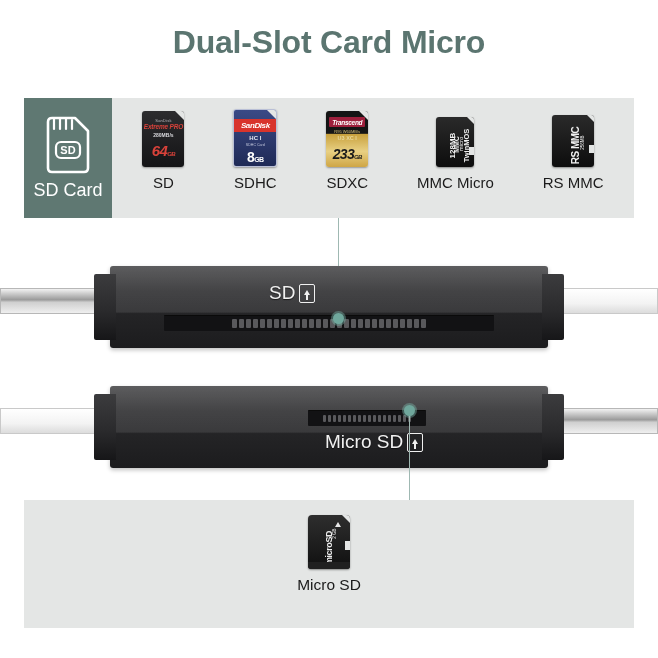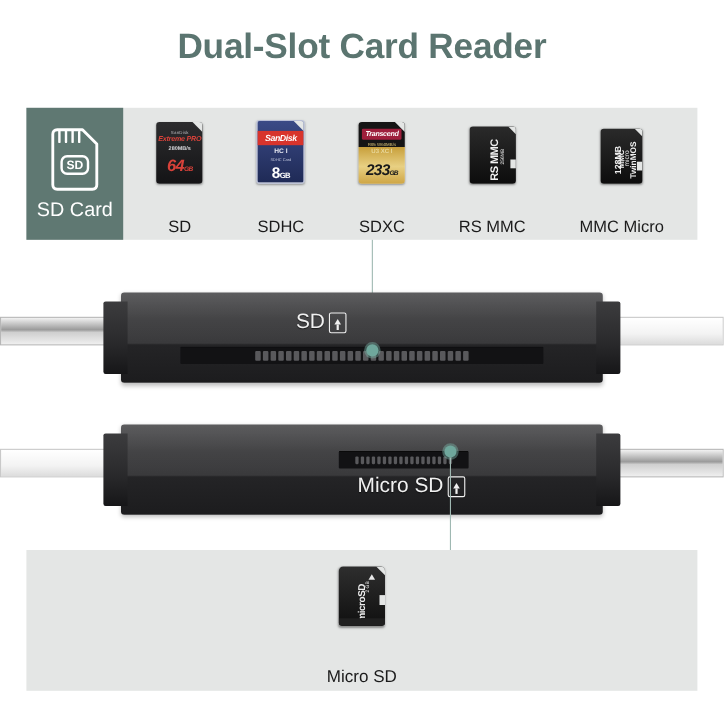--- a/index.html
+++ b/index.html
@@ -36,21 +36,21 @@
     color:#ffffff;
   }
   #panel-tf .badge{width:92px;flex:0 0 92px;}
   .badge-label{font-size:18px;margin-top:6px;color:#ffffff;white-space:nowrap;}
 
   .cards{
     flex:1;display:flex;align-items:center;justify-content:space-around;
     padding:0 6px;
   }
   .card-cell{
-    display:flex;flex-direction:column;align-items:center;justify-content:space-between;
+    display:flex;flex-direction:column;align-items:center;justify-content:flex-start;
     height:100%;padding-bottom:6px;
   }
   .card-cap{font-size:15px;color:#1b1b1b;margin-top:7px;white-space:nowrap;}
   #panel-tf .card-cap{font-size:15.5px;}
   .card-art{display:flex;align-items:flex-end;justify-content:center;height:72px;}
 
   
   .sdcard{
     position:relative;width:42px;height:56px;border-radius:3px;
     box-shadow:0 1px 2px rgba(0,0,0,.35);
@@ -200,21 +200,21 @@
   .dot{
     position:absolute;width:11px;height:11px;border-radius:50%;
     background:#6fa79c;box-shadow:0 0 0 2px rgba(120,175,165,.45);
   }
 </style>
 </head>
 <body>
 
 <div class="stage">
 
-  <div class="title">Dual-Slot Card Reader</div>
+  <div class="title">Dual-Slot Card Micro</div>
 
   <div class="panel" id="panel-sd">
 
     <div class="badge">
       <svg width="46" height="58" viewBox="0 0 46 58">
         <path d="M3 6 Q3 2 7 2 L30 2 L43 15 L43 52 Q43 56 39 56 L7 56 Q3 56 3 52 Z" fill="none" stroke="#ffffff" stroke-width="2.6" stroke-linejoin="round"></path>
         <g stroke="#ffffff" stroke-width="2.2" stroke-linecap="round">
           <line x1="9" y1="3" x2="9" y2="13"></line>
           <line x1="15" y1="3" x2="15" y2="13"></line>
           <line x1="21" y1="3" x2="21" y2="13"></line>
@@ -263,40 +263,40 @@
             <div class="sp">R95 W60MB/s</div>
             <div class="xc">U3 XC I</div>
             <div class="cap"><span>233</span><small>GB</small></div>
           </div>
         </div>
         <div class="card-cap">SDXC</div>
       </div>
 
       <div class="card-cell">
         <div class="card-art">
-          <div class="microcard rsmmc">
-            <div class="vtext t1">RS MMC</div>
-            <div class="vtext t2">256MB</div>
-          </div>
-        </div>
-        <div class="card-cap">RS MMC</div>
-      </div>
-
-      <div class="card-cell">
-        <div class="card-art">
           <div class="microcard mmc-micro">
             <div class="vtext t1">128MB</div>
             <div class="vtext t2">MMC</div>
             <div class="vtext t3">micro</div>
             <div class="vtext t4">TwinMOS</div>
           </div>
         </div>
         <div class="card-cap">MMC Micro</div>
       </div>
 
+      <div class="card-cell">
+        <div class="card-art">
+          <div class="microcard rsmmc">
+            <div class="vtext t1">RS MMC</div>
+            <div class="vtext t2">256MB</div>
+          </div>
+        </div>
+        <div class="card-cap">RS MMC</div>
+      </div>
+
     </div>
   </div>
 
   <div class="conn-line" style="left:338px;top:218px;height:94px;"></div>
 
   <div class="device" id="device-sd">
     <div class="usb-left usb-dark" style="left:0;width:100px;"></div>
     <div class="usb-right usb-light" style="right:0;width:104px;"></div>
 
     <div class="body">

